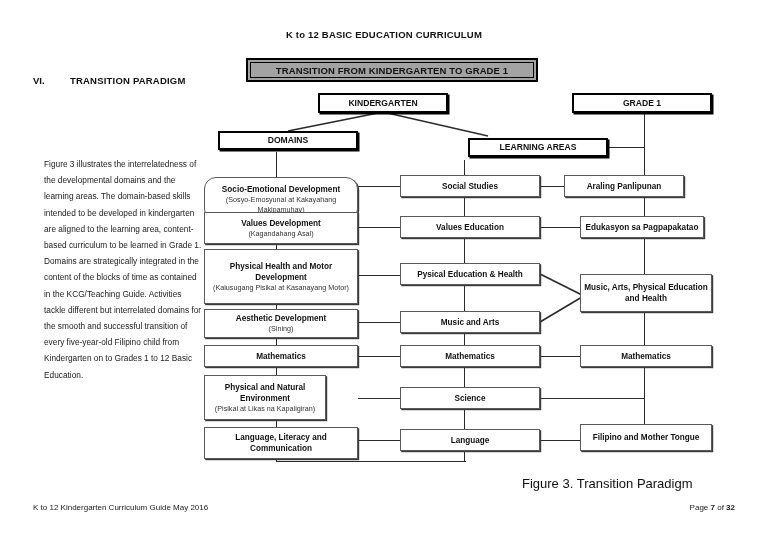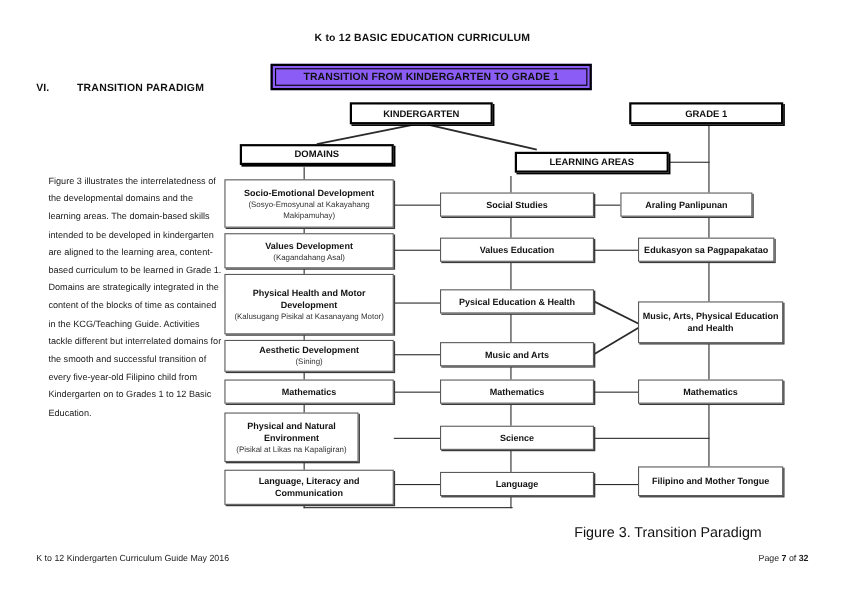--- a/index.html
+++ b/index.html
@@ -25,21 +25,21 @@
     font-size:9.5px;font-weight:bold;
   }
   .section-title{
     position:absolute;left:70px;top:75px;
     font-size:9.5px;font-weight:bold;letter-spacing:.2px;
   }
 
   
   .banner{
     position:absolute;left:246px;top:58px;width:292px;height:24px;
-    border:2.5px solid #000;background:#8b5cf6;
+    border:2.5px solid #000;background:#a3a3a3;
     box-sizing:border-box;
   }
   .banner-inner{
     position:absolute;left:2px;top:2px;right:2px;bottom:2px;
     border:1px solid #000;
     display:flex;align-items:center;justify-content:center;
     font-size:9.5px;font-weight:bold;letter-spacing:.1px;
   }
 
   
@@ -154,21 +154,21 @@
   </div>
 
   <div class="box heavy cap" style="left:218px;top:131px;width:140px;height:19px;">
     <div class="ttl">DOMAINS</div>
   </div>
 
   <div class="box heavy cap" style="left:468px;top:138px;width:140px;height:19px;align-items:center;">
     <div class="ttl">LEARNING AREAS</div>
   </div>
 
-  <div class="box" style="left:204px;top:163px;width:154px;height:44px;">
+  <div class="box" style="left:204px;top:177px;width:154px;height:44px;border-radius:12px;">
     <div class="ttl">Socio-Emotional Development</div>
     <div class="sub">(Sosyo-Emosyunal at Kakayahang Makipamuhay)</div>
   </div>
 
   <div class="box" style="left:204px;top:212px;width:154px;height:32px;">
     <div class="ttl">Values Development</div>
     <div class="sub">(Kagandahang Asal)</div>
   </div>
 
   <div class="box" style="left:204px;top:249px;width:154px;height:55px;">

